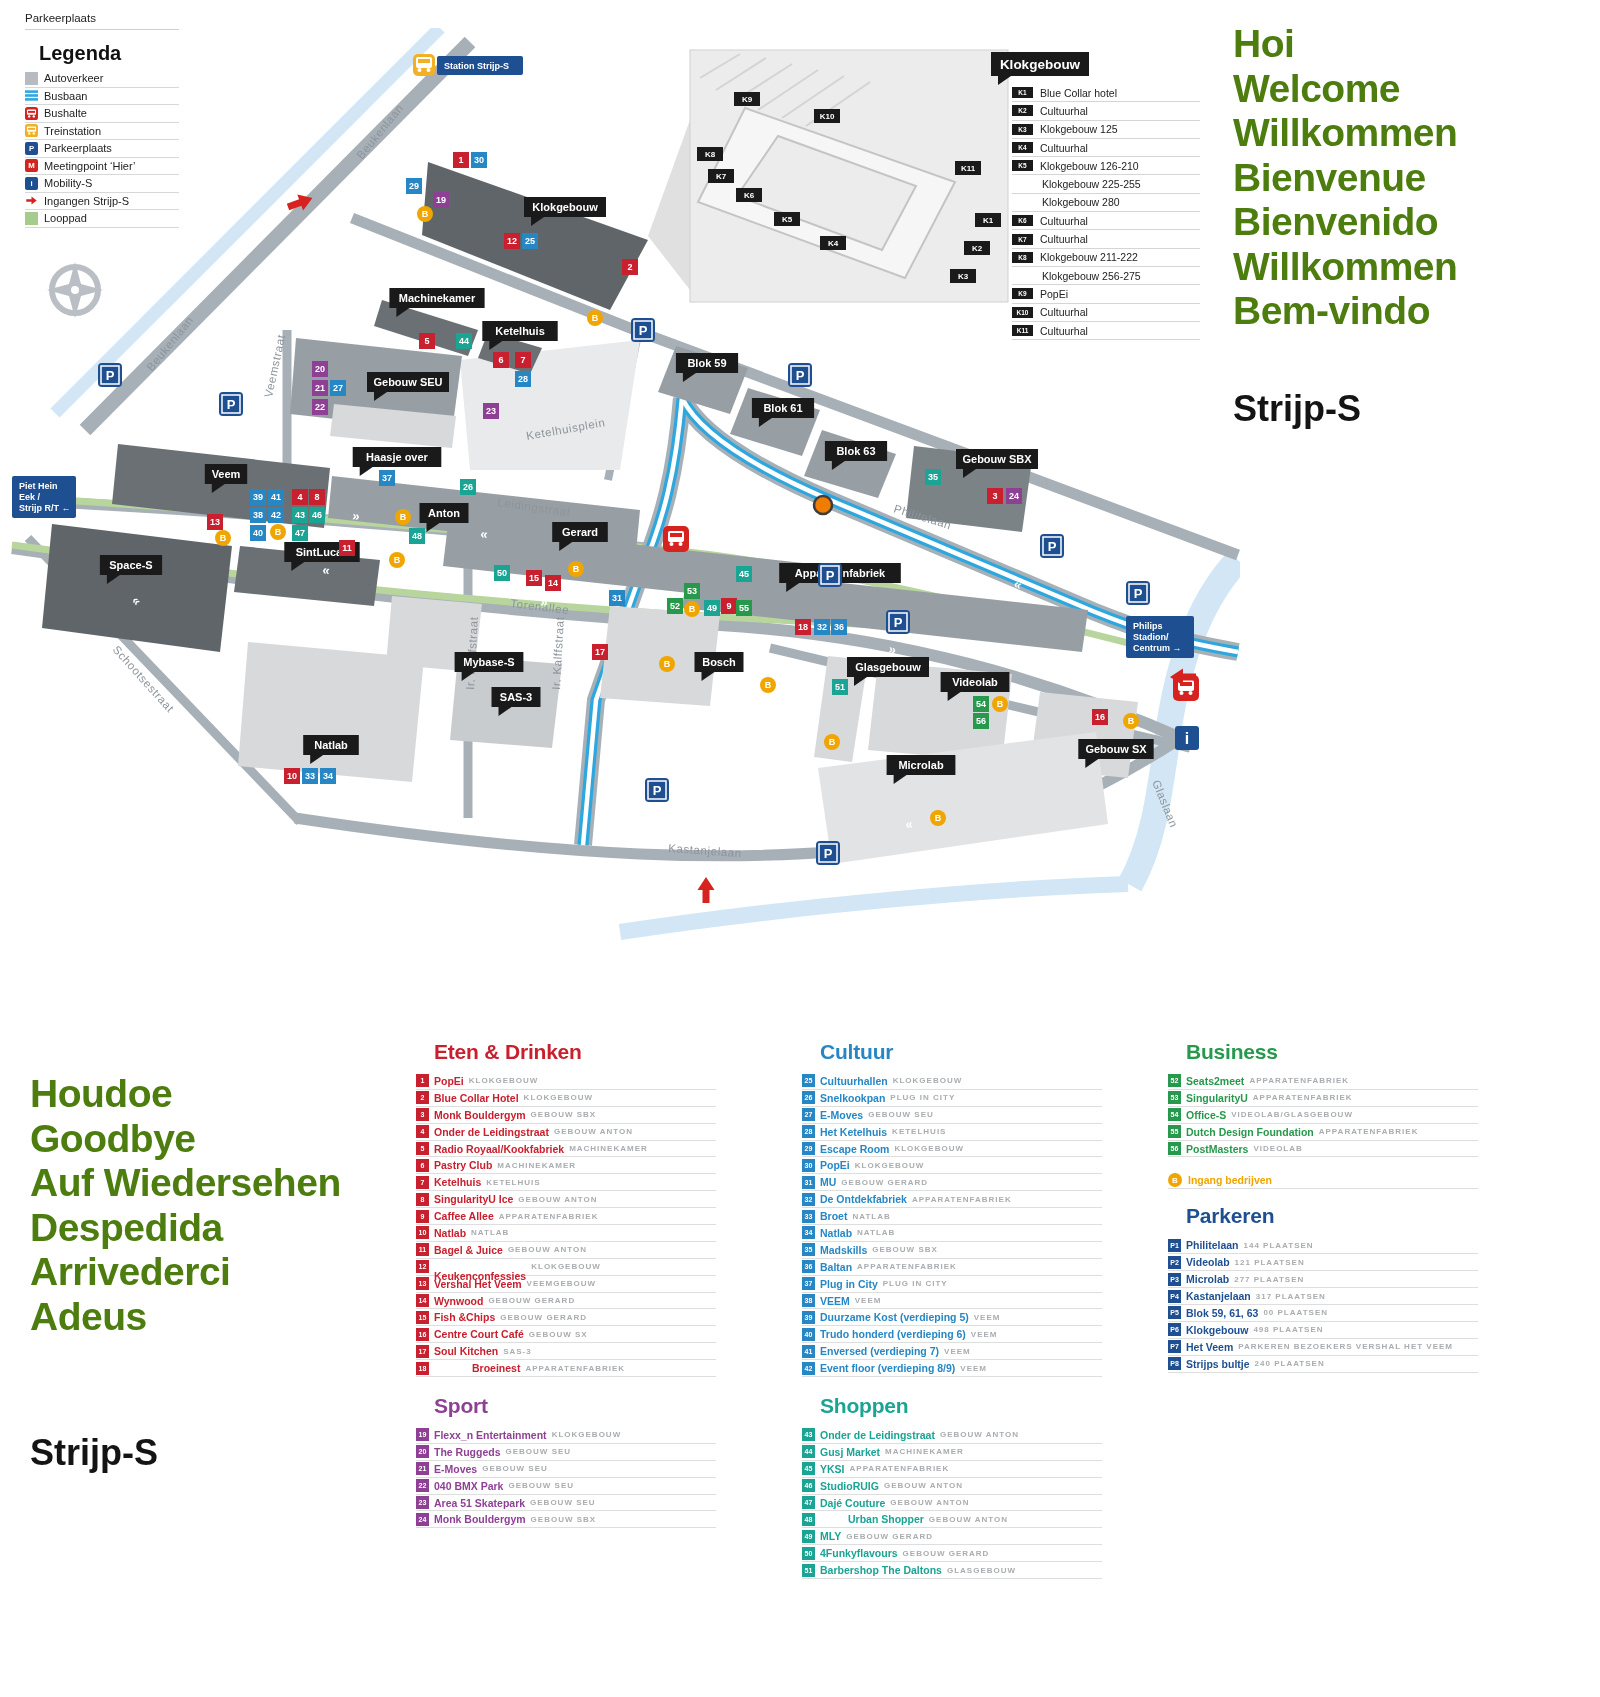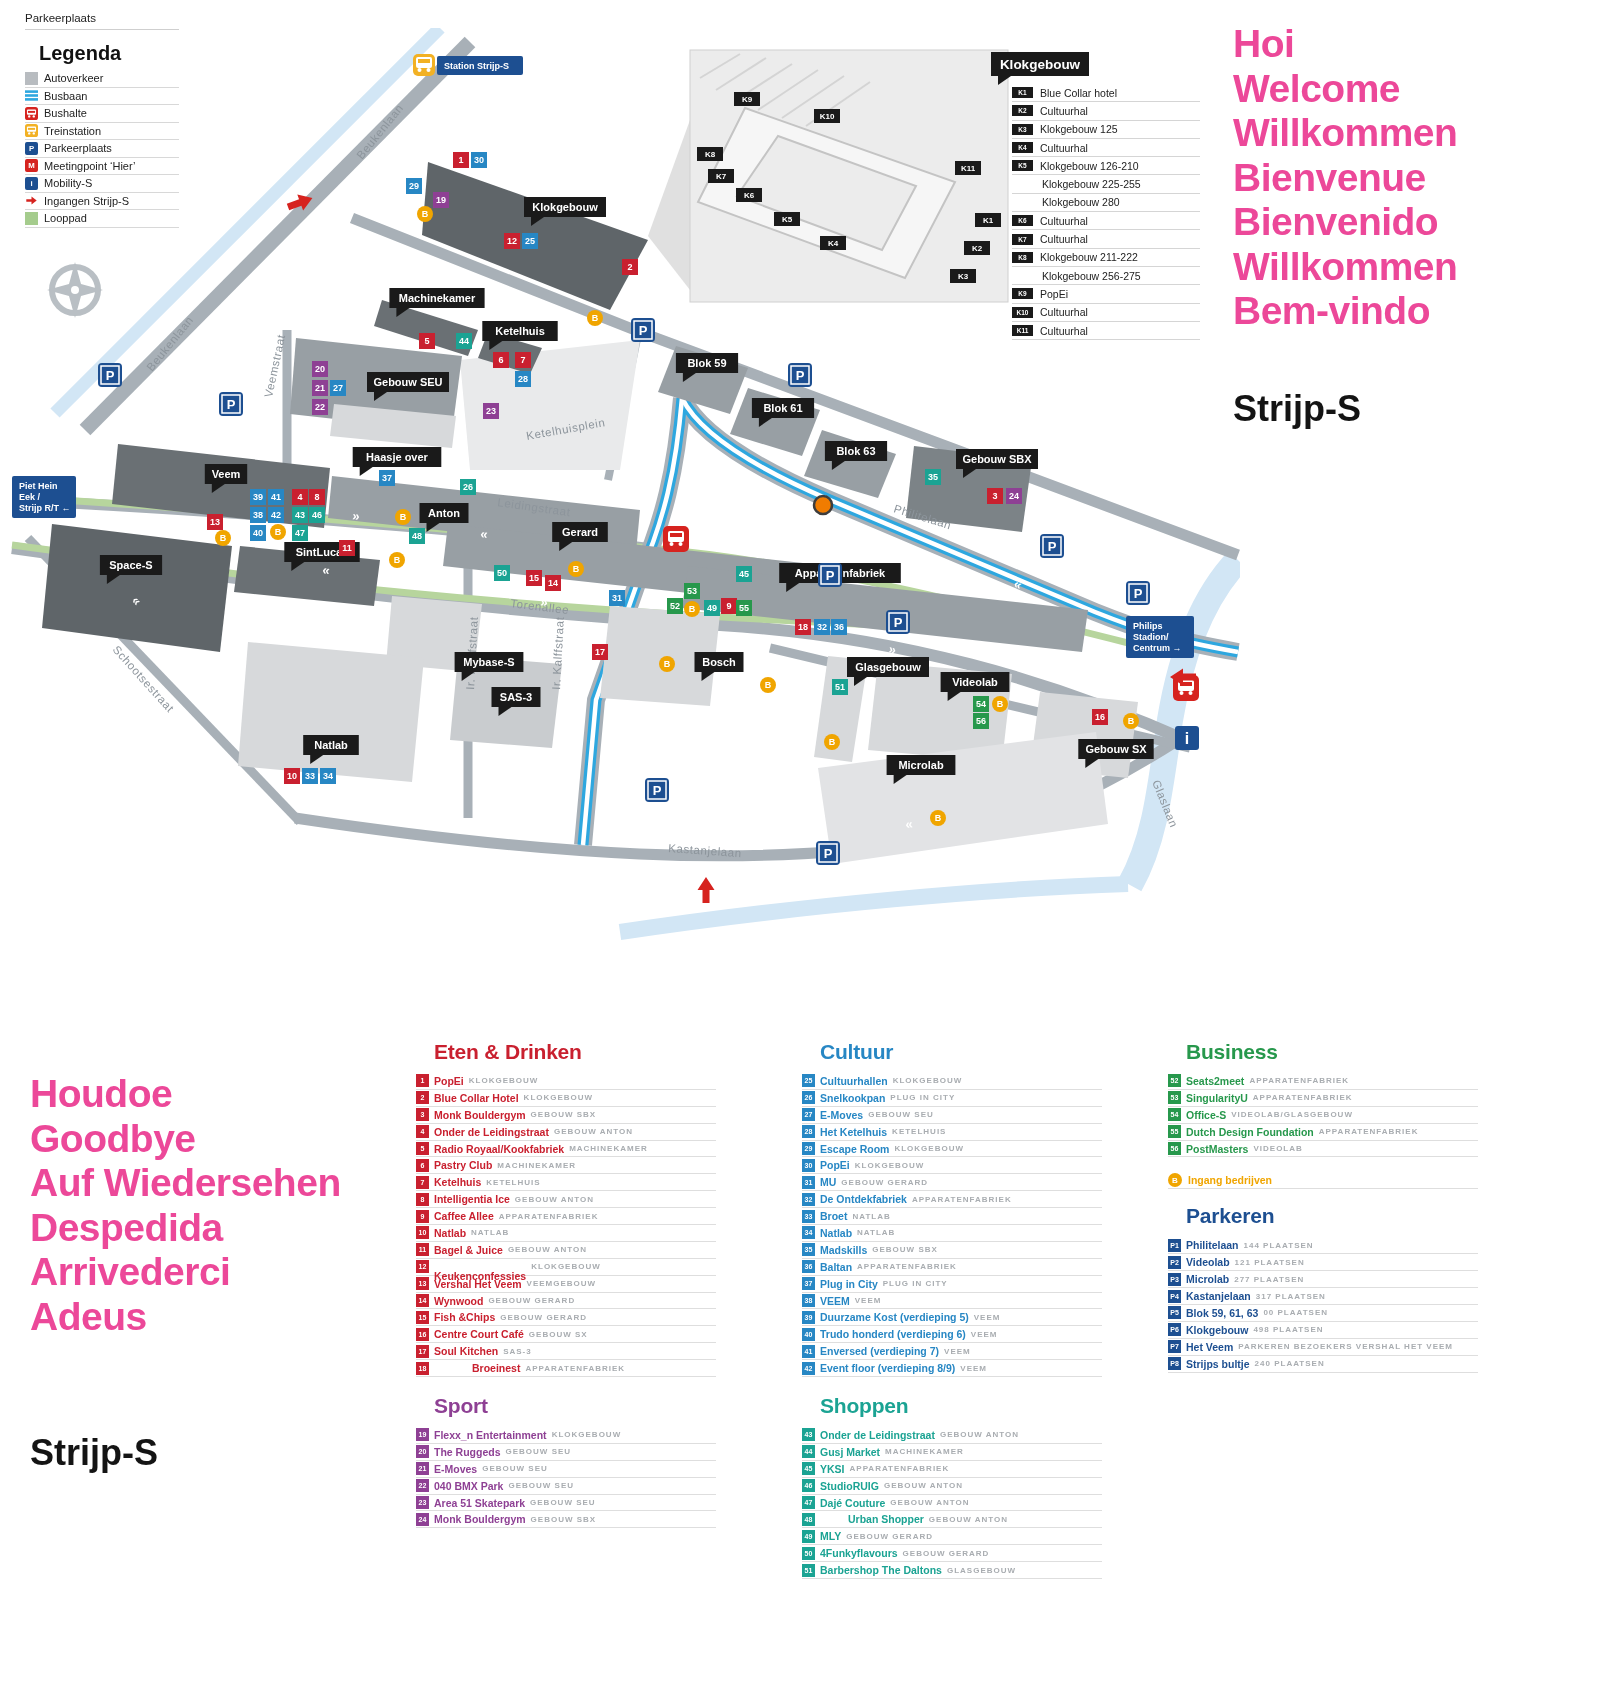--- a/index.html
+++ b/index.html
@@ -8,21 +8,21 @@
   svg{font-family:"Liberation Sans",sans-serif;}
 
   
   .legend{position:absolute;left:25px;top:12px;width:154px;}
   .legend .pk{font-size:11.5px;color:#222;padding-bottom:5px;border-bottom:1px solid #cfcfcf;margin-bottom:12px;}
   .legend h2{font-size:20px;margin:0 0 5px 14px;font-weight:bold;color:#111;}
   .lg-row{display:flex;align-items:center;height:16.5px;border-bottom:1px solid #d8d8d8;font-size:11px;color:#222;}
   .lg-ic{width:13px;height:13px;margin-right:6px;flex:0 0 13px;line-height:0;}
 
   
-  .welcome,.goodbye{position:absolute;font-size:39px;font-weight:bold;line-height:44.5px;color:#ec4899;letter-spacing:-0.5px;}
+  .welcome,.goodbye{position:absolute;font-size:39px;font-weight:bold;line-height:44.5px;color:#4d7c0f;letter-spacing:-0.5px;}
   .welcome{left:1233px;top:22px;}
   .goodbye{left:30px;top:1072px;}
   .brand1,.brand2{position:absolute;font-size:36px;font-weight:bold;color:#141414;}
   .brand1{left:1233px;top:388px;}
   .brand2{left:30px;top:1432px;}
 
   
   .klist{position:absolute;left:1012px;top:84px;width:188px;}
   .krow{display:flex;align-items:center;height:17.3px;border-bottom:1px solid #d5d5d5;font-size:10.5px;color:#222;}
   .kb{background:#1a1a1a;color:#fff;font-size:6.5px;font-weight:bold;padding:2px 3px;margin-right:7px;
@@ -881,21 +881,21 @@
           <span class="nm" style="color: rgb(201, 32, 47);">Pastry Club</span>
           <span class="bld">MACHINEKAMER</span>
         </div>
         <div class="row">
           <span class="badge" style="background: rgb(201, 32, 47);">7</span>
           <span class="nm" style="color: rgb(201, 32, 47);">Ketelhuis</span>
           <span class="bld">KETELHUIS</span>
         </div>
         <div class="row">
           <span class="badge" style="background: rgb(201, 32, 47);">8</span>
-          <span class="nm" style="color: rgb(201, 32, 47);">Intelligentia Ice</span>
+          <span class="nm" style="color: rgb(201, 32, 47);">SingularityU Ice</span>
           <span class="bld">GEBOUW ANTON</span>
         </div>
         <div class="row">
           <span class="badge" style="background: rgb(201, 32, 47);">9</span>
           <span class="nm" style="color: rgb(201, 32, 47);">Caffee Allee</span>
           <span class="bld">APPARATENFABRIEK</span>
         </div>
         <div class="row">
           <span class="badge" style="background: rgb(201, 32, 47);">10</span>
           <span class="nm" style="color: rgb(201, 32, 47);">Natlab</span>

